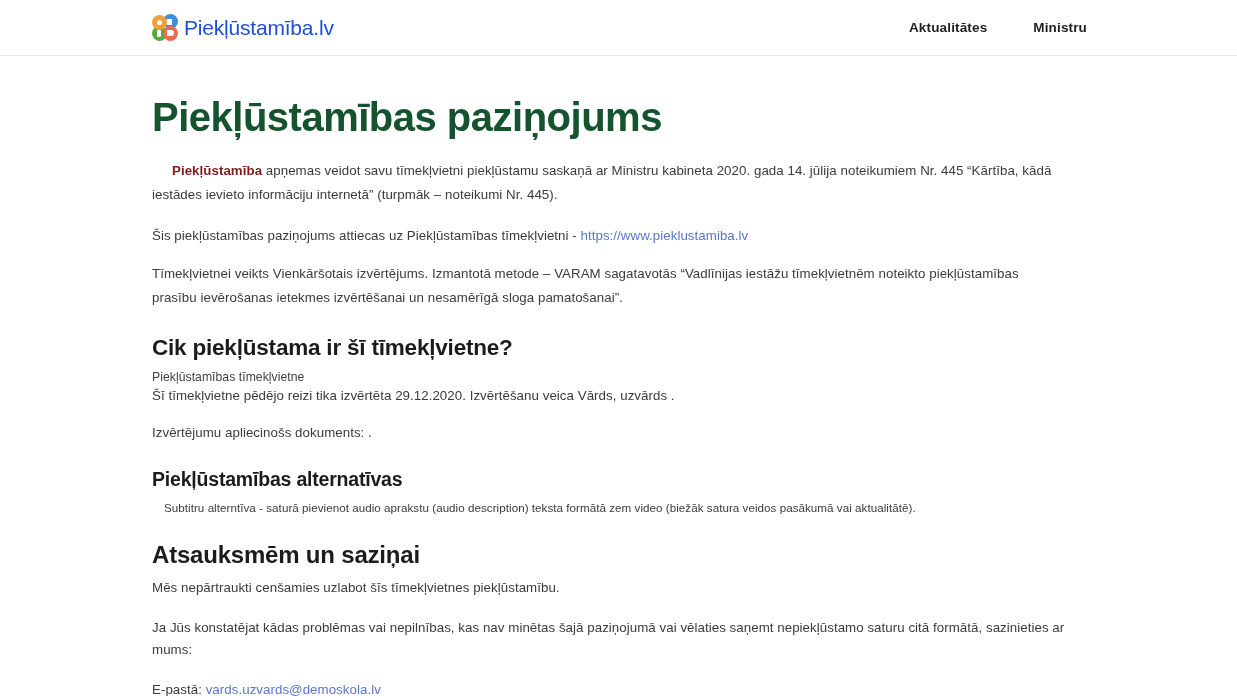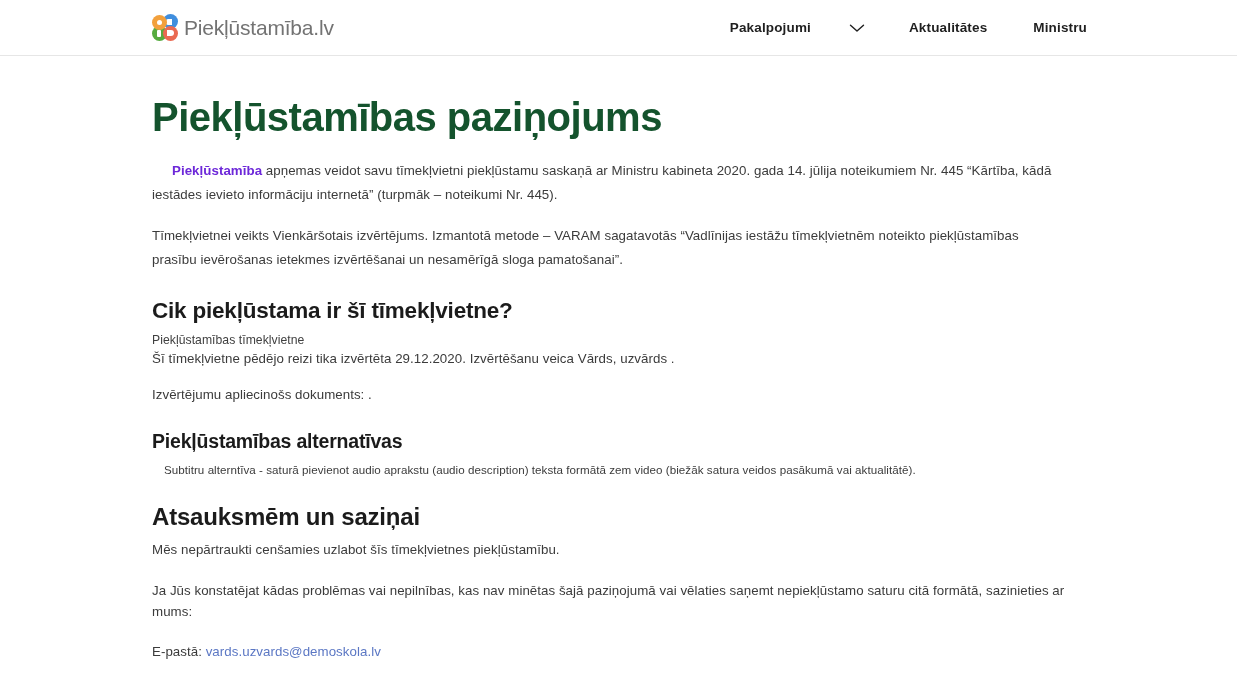--- a/index.html
+++ b/index.html
@@ -61,21 +61,21 @@
     width: 5px; height: 5px;
   }
   .bm-orange .bm-dot { left: 5px; top: 5px; }
   .bm-blue .bm-dot   { left: 3px; top: 5px; width: 6px; height: 6px; border-radius: 2px 0 0 2px; }
   .bm-green .bm-dot  { left: 5px; top: 4px; width: 4px; height: 7px; border-radius: 1px; }
   .bm-red .bm-dot    { left: 4px; top: 4px; width: 7px; height: 6px; border-radius: 0 4px 4px 0; }
 
   .brand-text {
     font-size: 21px;
     font-weight: 400;
-    color: #737373;
+    color: #1d4ed8;
     letter-spacing: -0.2px;
     line-height: 1;
     white-space: nowrap;
   }
 
   .main-nav {
     display: flex;
     align-items: center;
     gap: 0px;
   }
@@ -122,21 +122,21 @@
 
   p.body-text {
     font-size: 13.3px;
     line-height: 1.78;
     color: #3b3b3b;
     margin: 0 0 18px 0;
     max-width: 900px;
     letter-spacing: 0.05px;
   }
   p.body-text.tight { margin-bottom: 14px; }
-  .strong-lead { font-weight: 700; color: #6d28d9; padding-left: 20px; }
+  .strong-lead { font-weight: 700; color: #7f1d1d; padding-left: 20px; }
 
   a.inline-link {
     color: #5b77c4;
     text-decoration: none;
     cursor: pointer;
   }
 
   h2.section-title {
     font-size: 22.5px;
     font-weight: 700;
@@ -203,43 +203,38 @@
             <span class="bm-dot"></span>
           </span>
         <span class="bm-red">
             <span class="bm-dot"></span>
           </span>
       </span>
       <span class="brand-text">Piekļūstamība.lv</span>
     </a>
 
     <nav class="main-nav">
-      <span class="nav-services-wrap">
-        <a class="nav-item" href="#">Pakalpojumi</a>
-        <span class="chevron-down">
-          <svg viewBox="0 0 16 10" width="16" height="10" aria-hidden="true">
-            <path d="M1.5 2.2 L8 8 L14.5 2.2" fill="none" stroke="#1f1f1f" stroke-width="1.4" stroke-linecap="round" stroke-linejoin="round"></path>
-          </svg>
-        </span>
-      </span>
       <a class="nav-item nav-gap" href="#">Aktualitātes</a>
       <a class="nav-item" href="#">Ministru</a>
     </nav>
 
   </div>
 </header>
 
 <main class="page">
 
   <h1 class="page-title">Piekļūstamības paziņojums</h1>
 
   <p class="body-text">
     <strong class="strong-lead">Piekļūstamība</strong><span> apņemas veidot savu tīmekļvietni piekļūstamu saskaņā ar Ministru kabineta 2020. gada 14. jūlija noteikumiem Nr. 445 “Kārtība, kādā iestādes ievieto informāciju internetā” (turpmāk – noteikumi Nr. 445).</span>
   </p>
 
+  <p class="body-text tight">
+    <span>Šis piekļūstamības paziņojums attiecas uz Piekļūstamības tīmekļvietni - </span><a class="inline-link" href="#">https://www.pieklustamiba.lv</a>
+  </p>
 
   <p class="body-text">Tīmekļvietnei veikts Vienkāršotais izvērtējums. Izmantotā metode – VARAM sagatavotās “Vadlīnijas iestāžu tīmekļvietnēm noteikto piekļūstamības prasību ievērošanas ietekmes izvērtēšanai un nesamērīgā sloga pamatošanai”.</p>
 
   <h2 class="section-title">Cik piekļūstama ir šī tīmekļvietne?</h2>
   <a class="block-link" href="#">Piekļūstamības tīmekļvietne</a>
   <p class="line-text">Šī tīmekļvietne pēdējo reizi tika izvērtēta 29.12.2020. Izvērtēšanu veica Vārds, uzvārds .</p>
   <p class="line-text">Izvērtējumu apliecinošs dokuments: .</p>
 
   <h2 class="section-title sub">Piekļūstamības alternatīvas</h2>
   <p class="note-small">Subtitru alterntīva - saturā pievienot audio aprakstu (audio description) teksta formātā zem video (biežāk  satura veidos pasākumā vai aktualitātē).</p>

